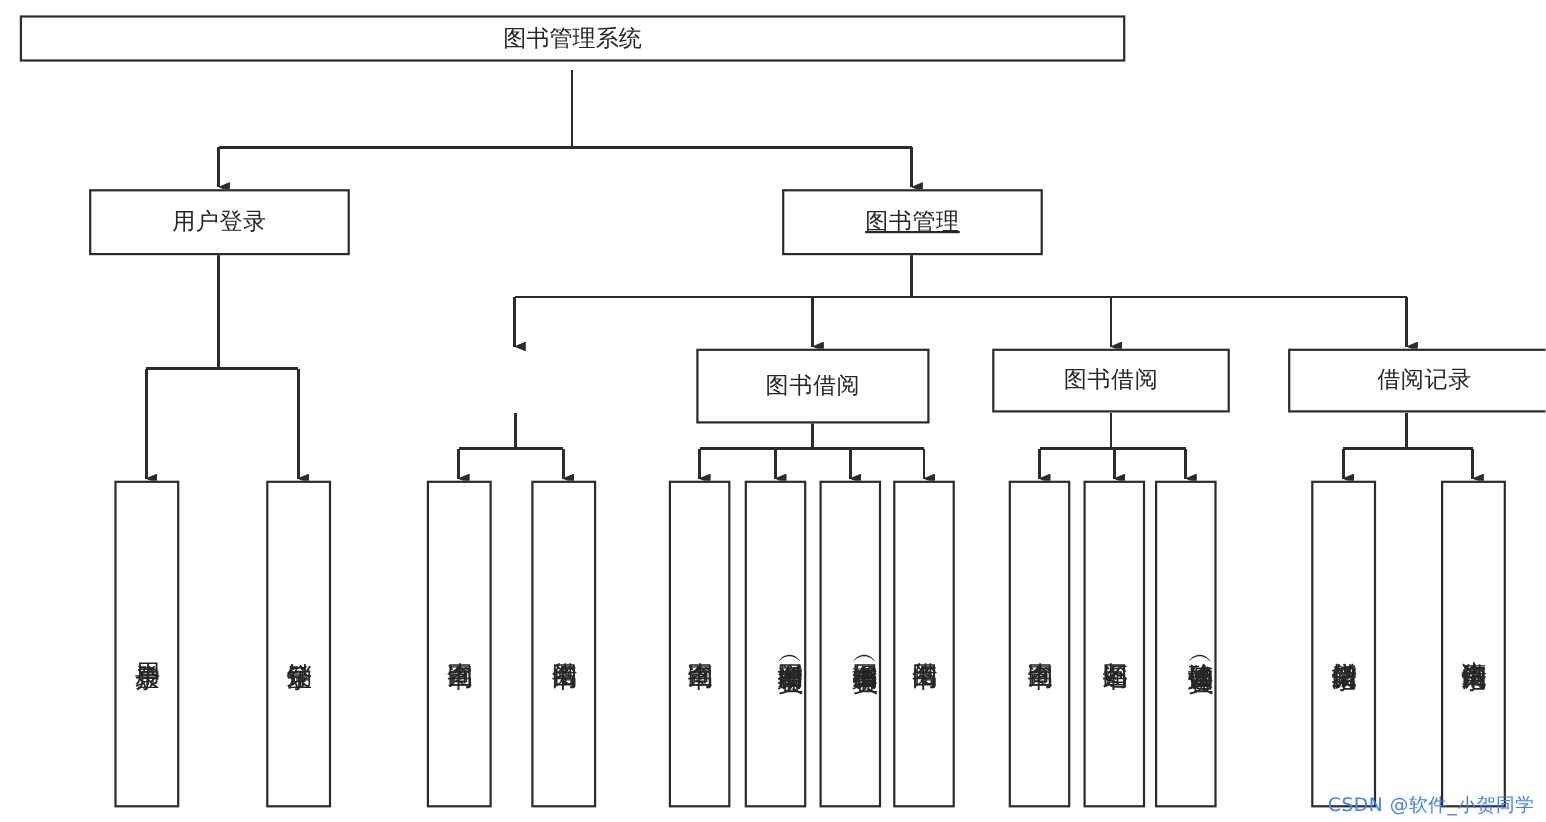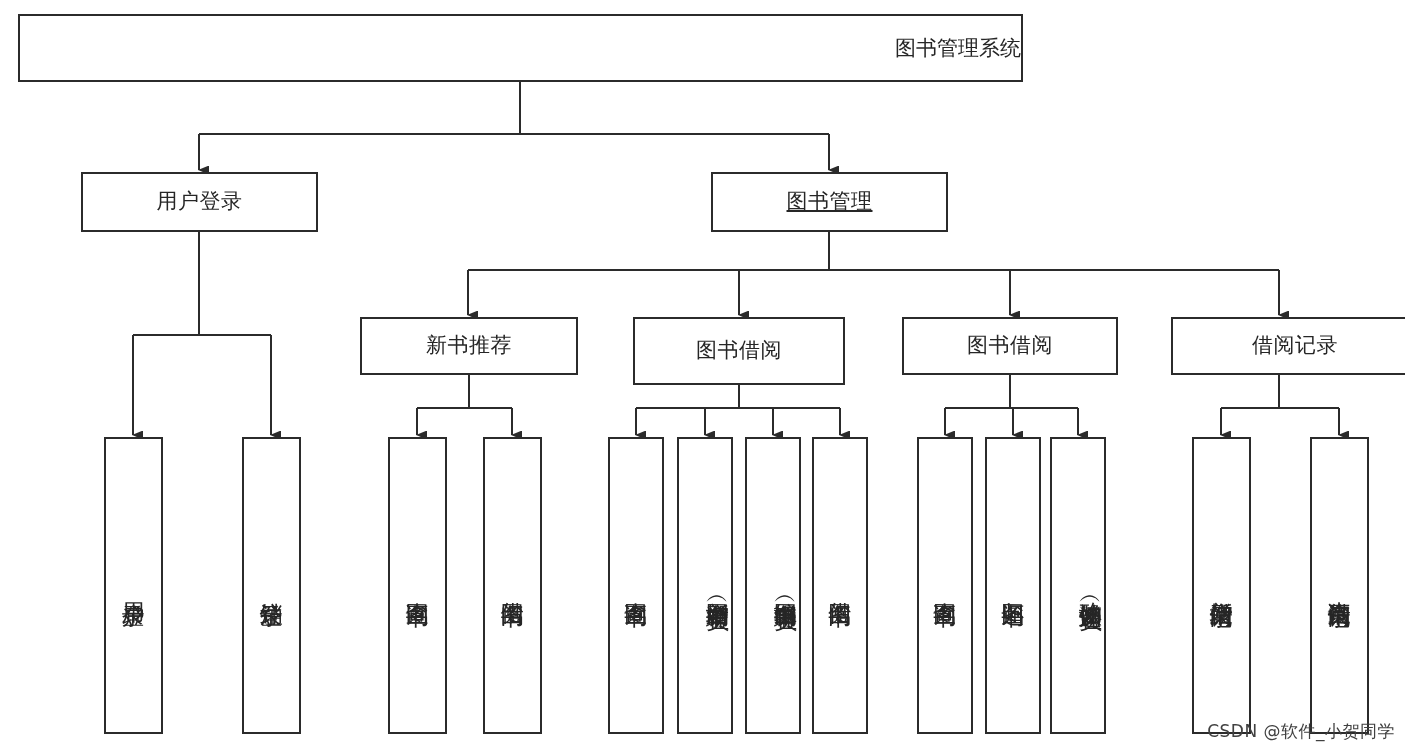--- a/index.html
+++ b/index.html
@@ -61,21 +61,21 @@
   }
   .node-label {
     display: block;
     white-space: nowrap;
   }
   #watermark {
     position: absolute;
     right: 10px;
     bottom: 4px;
     font-size: 17px;
-    color: #404040;
+    color: #3b82f6;
     letter-spacing: 0.5px;
     white-space: nowrap;
     pointer-events: none;
   }
 </style>
 </head>
 <body>
 
 <div id="diagram-root">
 
@@ -115,34 +115,31 @@
         <line x1="945" y1="408" x2="945" y2="435" marker-end="url(#arrowhead)"></line>
         <line x1="1013" y1="408" x2="1013" y2="435" marker-end="url(#arrowhead)"></line>
         <line x1="1078" y1="408" x2="1078" y2="435" marker-end="url(#arrowhead)"></line>
         <line x1="1279" y1="375" x2="1279" y2="408"></line>
         <line x1="1221" y1="408" x2="1339" y2="408"></line>
         <line x1="1221" y1="408" x2="1221" y2="435" marker-end="url(#arrowhead)"></line>
         <line x1="1339" y1="408" x2="1339" y2="435" marker-end="url(#arrowhead)"></line>
       </g>
   </svg>
 
-  <div class="node-box root" style="left:18px; top:14px; width:1005px; height:68px;justify-content:flex-end;">
+  <div class="node-box root" style="left:18px; top:14px; width:1005px; height:42px;">
     <span class="node-label">图书管理系统</span>
   </div>
 
   <div class="node-box horizontal" style="left:81px; top:172px; width:237px; height:60px;">
     <span class="node-label">用户登录</span>
   </div>
   <div class="node-box horizontal" style="left:711px; top:172px; width:237px; height:60px;text-decoration:underline;">
     <span class="node-label">图书管理</span>
   </div>
 
-  <div class="node-box horizontal" style="left:360px; top:317px; width:218px; height:58px;">
-    <span class="node-label">新书推荐</span>
-  </div>
   <div class="node-box horizontal" style="left:633px; top:317px; width:212px; height:68px;">
     <span class="node-label">图书借阅</span>
   </div>
   <div class="node-box horizontal" style="left:902px; top:317px; width:216px; height:58px;">
     <span class="node-label">图书借阅</span>
   </div>
   <div class="node-box horizontal" style="left:1171px; top:317px; width:248px; height:58px;">
     <span class="node-label">借阅记录</span>
   </div>
 

